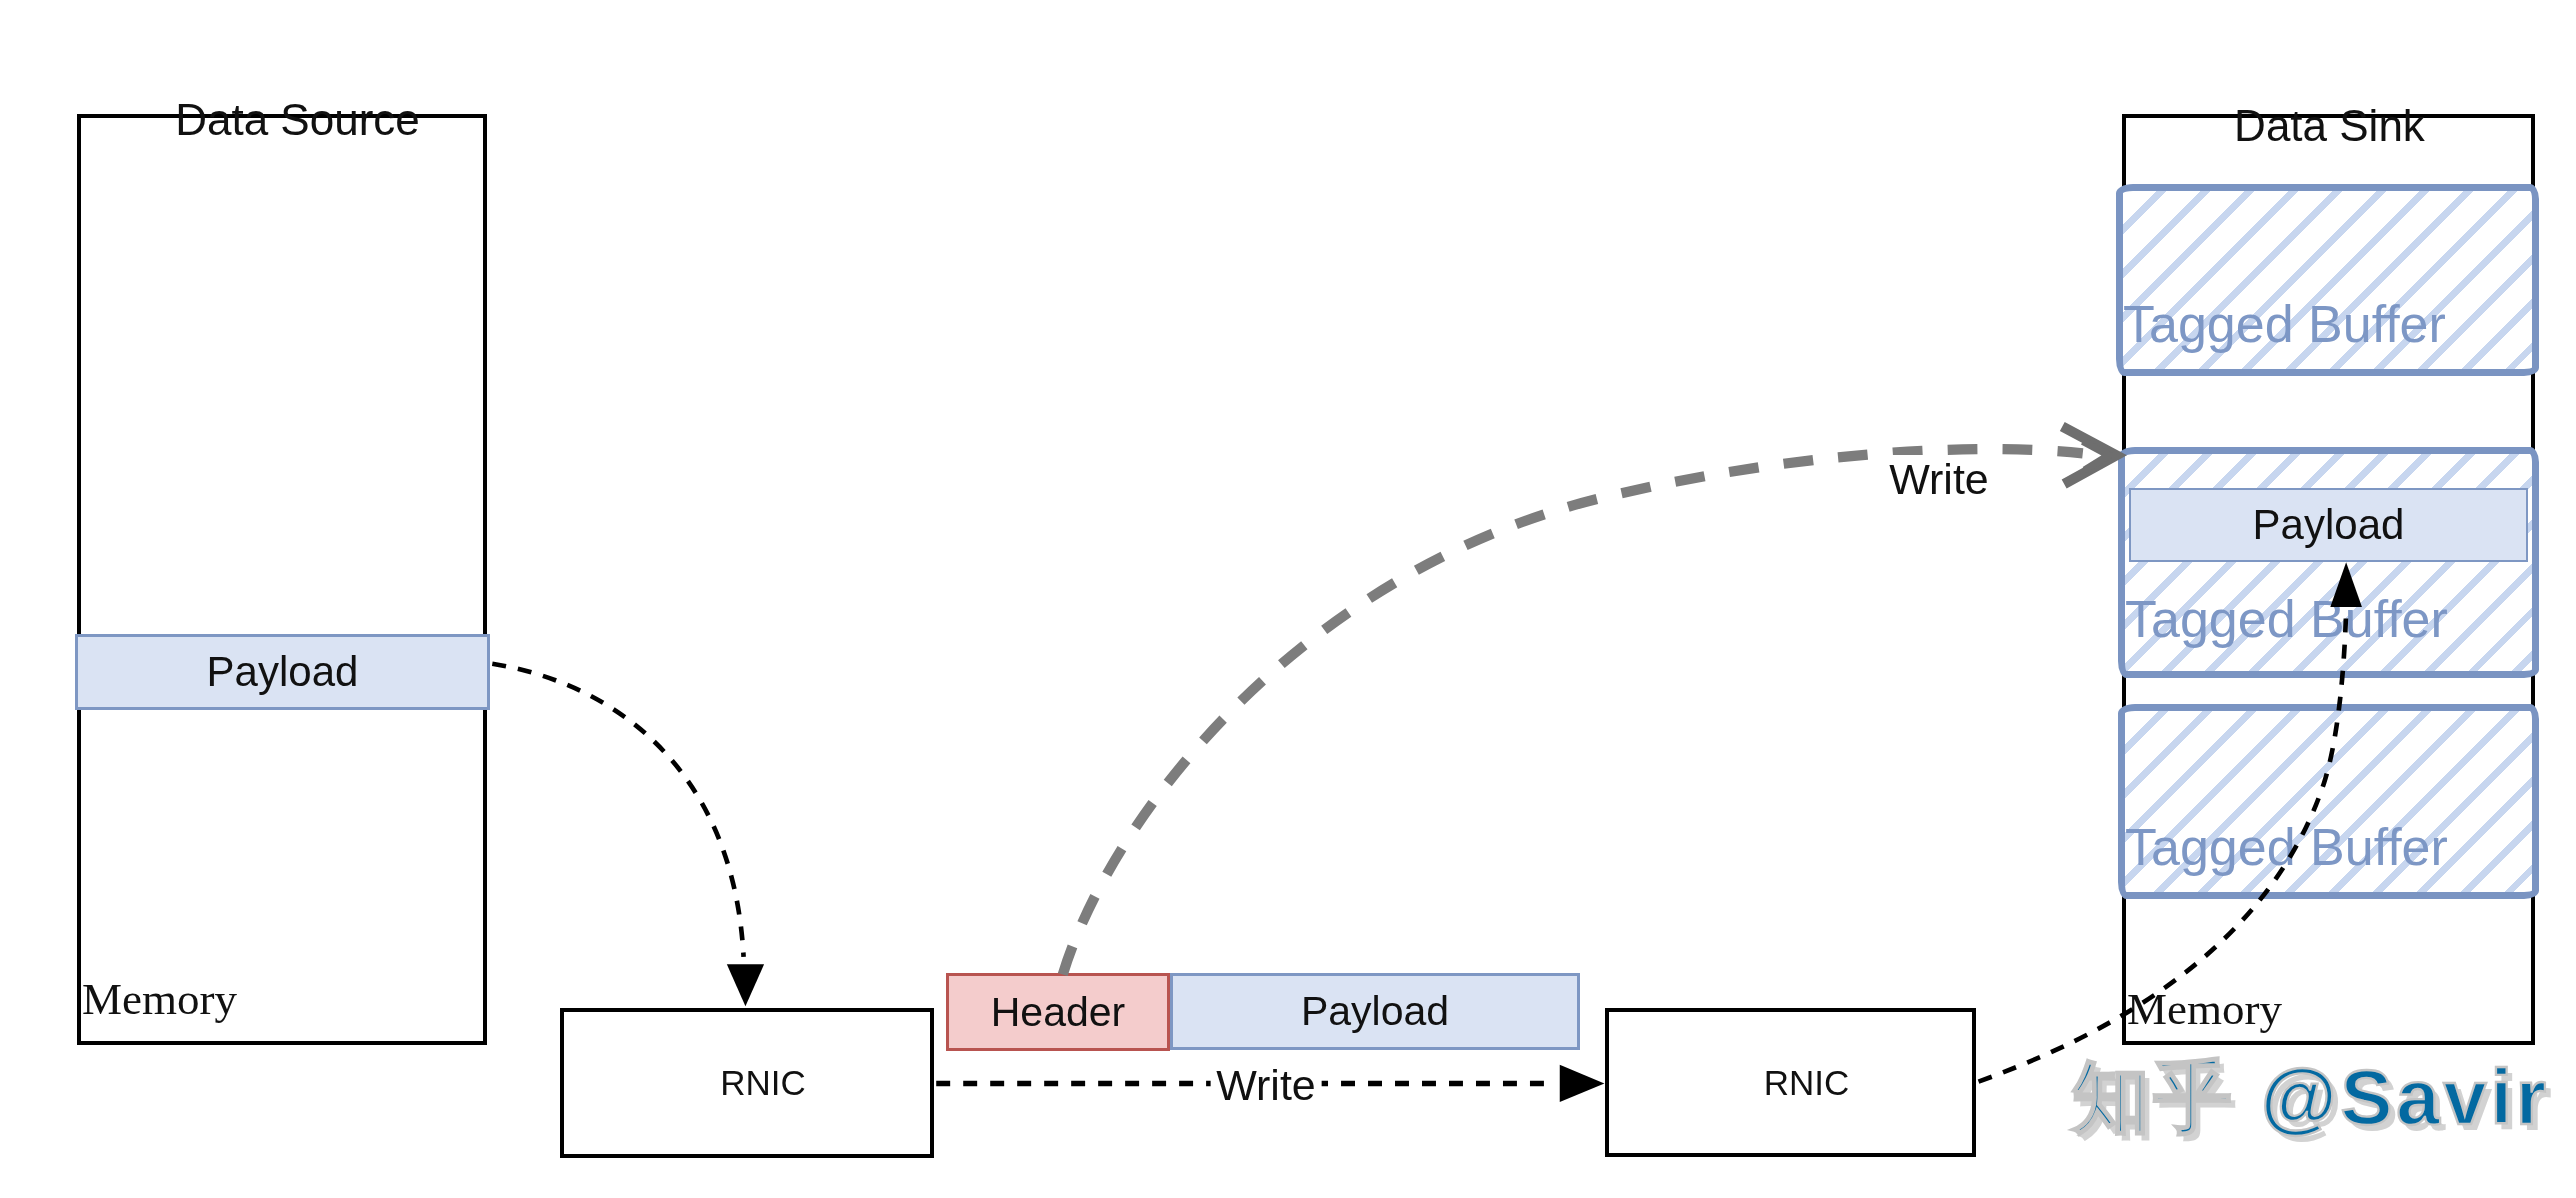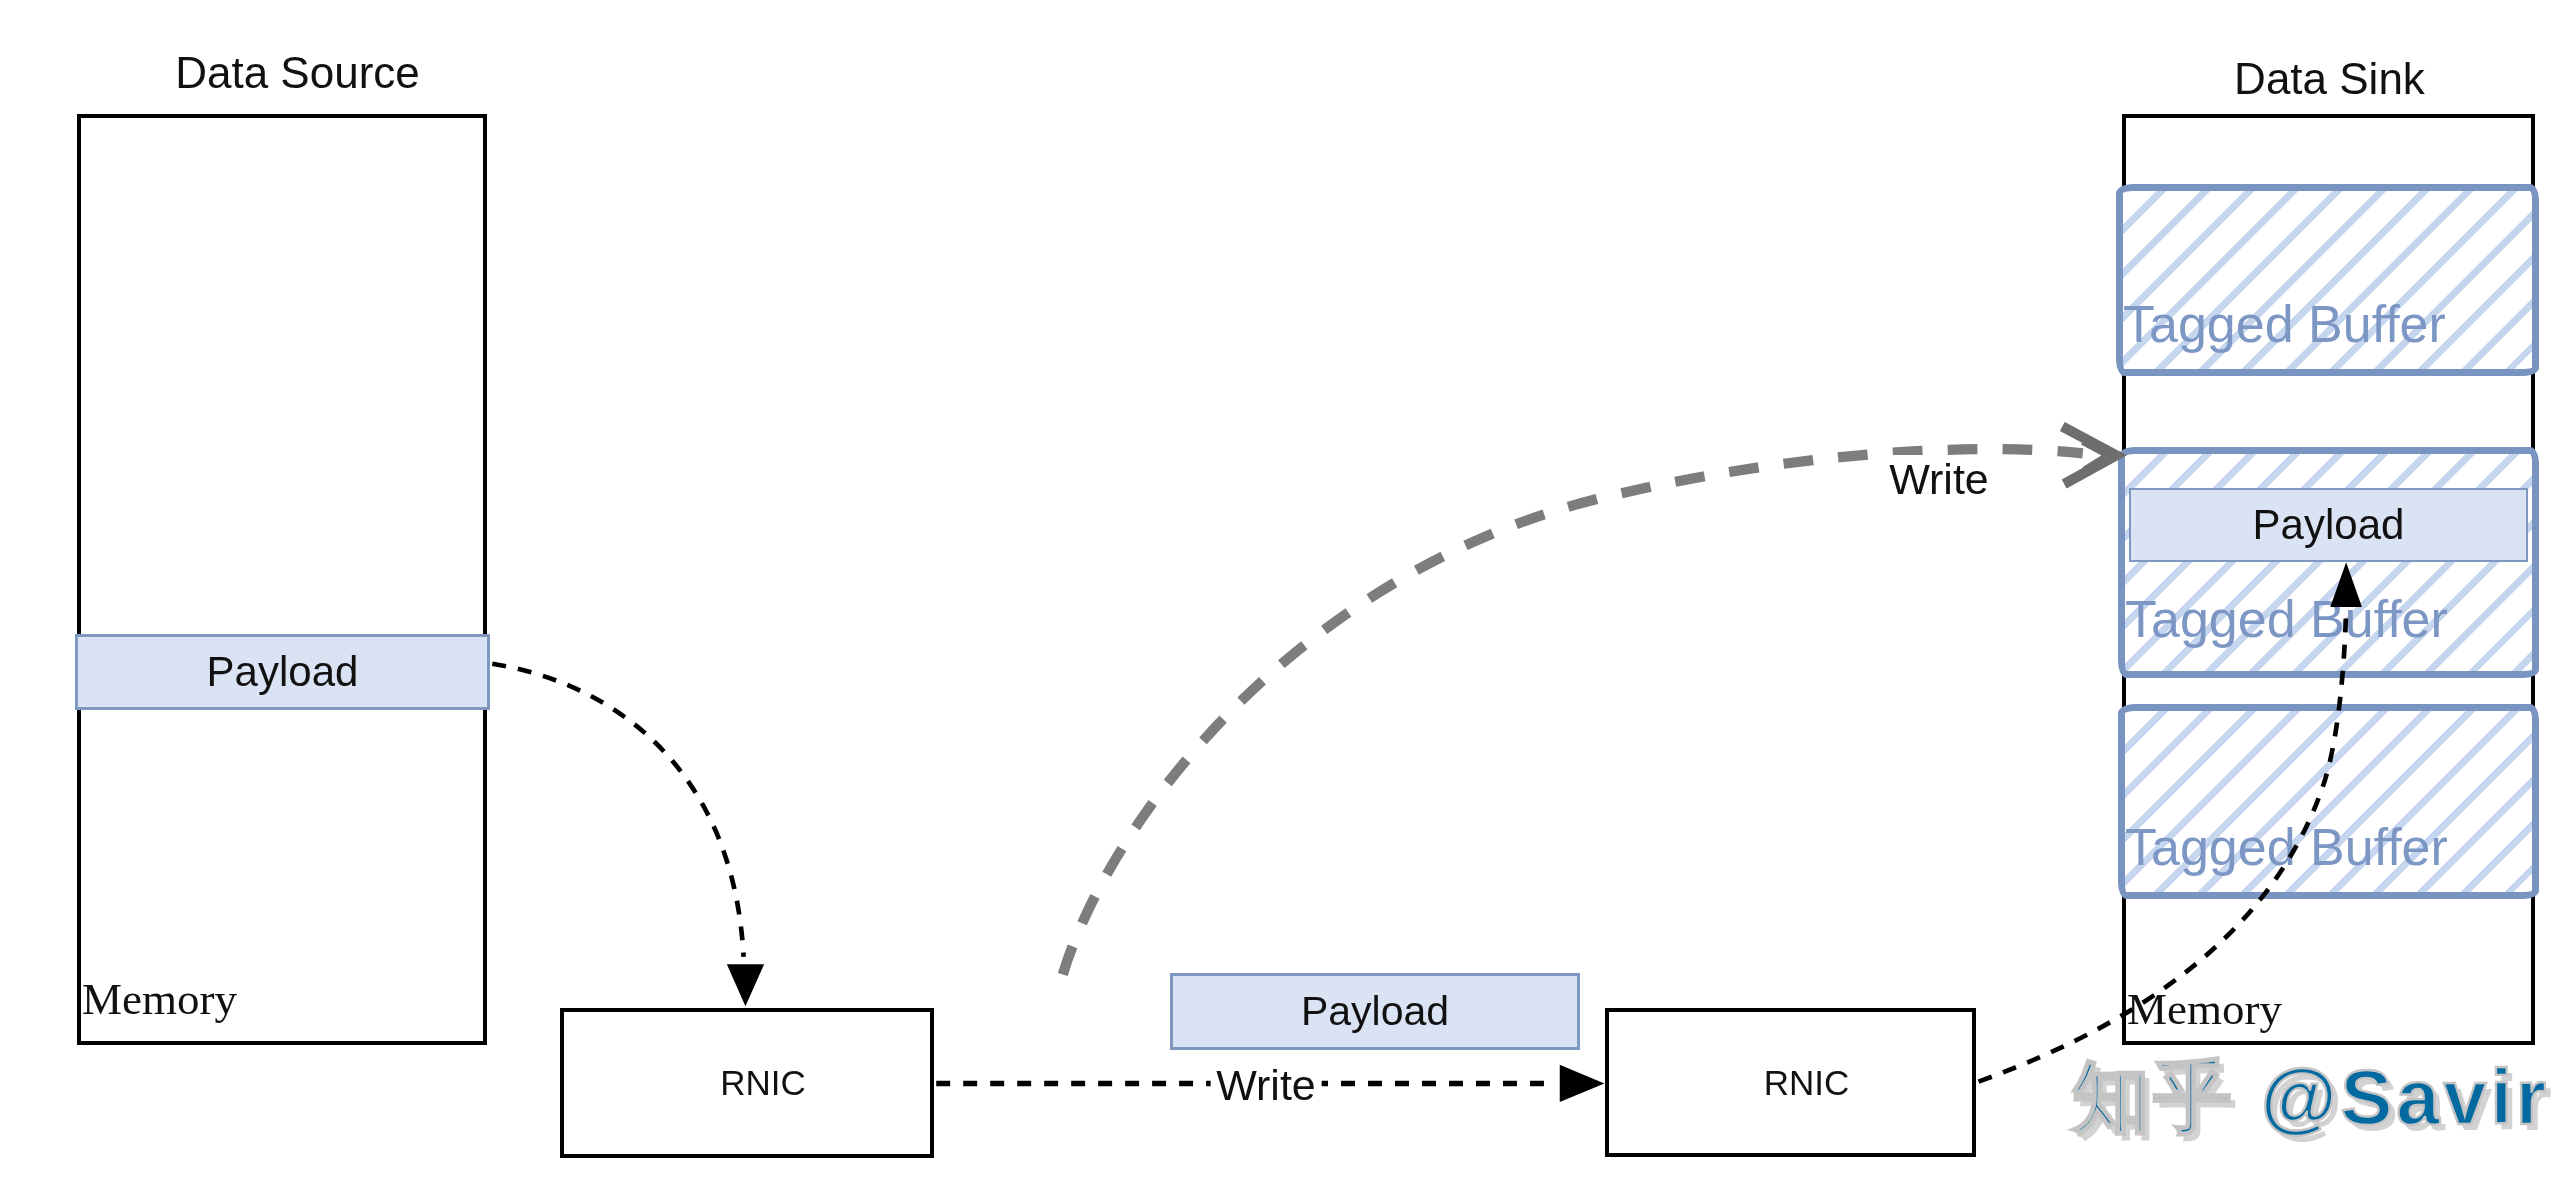--- a/index.html
+++ b/index.html
@@ -1,21 +1,21 @@
 <!DOCTYPE html>
 <html style="font-size:15px"><head>
 <meta charset="utf-8">
 <style>
   html,body{margin:0;padding:0;background:#fff;}
   .canvas{
     position:relative;width:2576px;height:1199px;background:#ffffff;
     font-family:"Liberation Sans", sans-serif;color:#111;overflow:hidden;
   }
   .abs{position:absolute;box-sizing:border-box;}
-  .title{font-size:44px;text-align:center;white-space:nowrap;z-index:2;}
+  .title{font-size:44px;text-align:center;white-space:nowrap;z-index:2;margin-top:47px;}
   .membox{border:4.7px solid #000;background:#fff;z-index:1;}
   .memlabel{font-size:45px;white-space:nowrap;z-index:2;font-family:Liberation Serif, serif;}
   .band{
     background:#dae3f3;border:3.7px solid #7e97c3;z-index:3;
     display:flex;align-items:center;justify-content:center;
     font-size:42px;color:#111;
   }
   .rnic{
     border:4.7px solid #000;background:#fff;z-index:3;
     display:flex;align-items:center;justify-content:center;font-size:35px;padding-left:32px;
@@ -57,20 +57,21 @@
   <div class="abs title" style="left:93px;top:48px;width:409px;">Data Source</div>
 
   <div class="abs membox" style="left:77px;top:114px;width:410px;height:931px;"></div>
 
   <div class="abs band" style="left:75px;top:634px;width:415px;height:76px;">Payload</div>
 
   <div class="abs memlabel" style="left:82px;top:973px;width:400px;">Memory</div>
 
   <div class="abs rnic" style="left:560px;top:1008px;width:374px;height:150px;">RNIC</div>
 
+  <div class="abs pkt-header" style="left:946px;top:973px;width:224px;height:78px;">Header</div>
 
   <div class="abs pkt-payload" style="left:1170px;top:973px;width:410px;height:77px;">Payload</div>
 
   <div class="abs rnic" style="left:1605px;top:1008px;width:371px;height:149px;">RNIC</div>
 
   <div class="abs title" style="left:2127px;top:54px;width:405px;">Data Sink</div>
 
   <div class="abs membox" style="left:2122px;top:114px;width:413px;height:931px;"></div>
 
   <div class="abs tbuffer" style="left:2116px;top:184px;width:423px;height:192px;">

